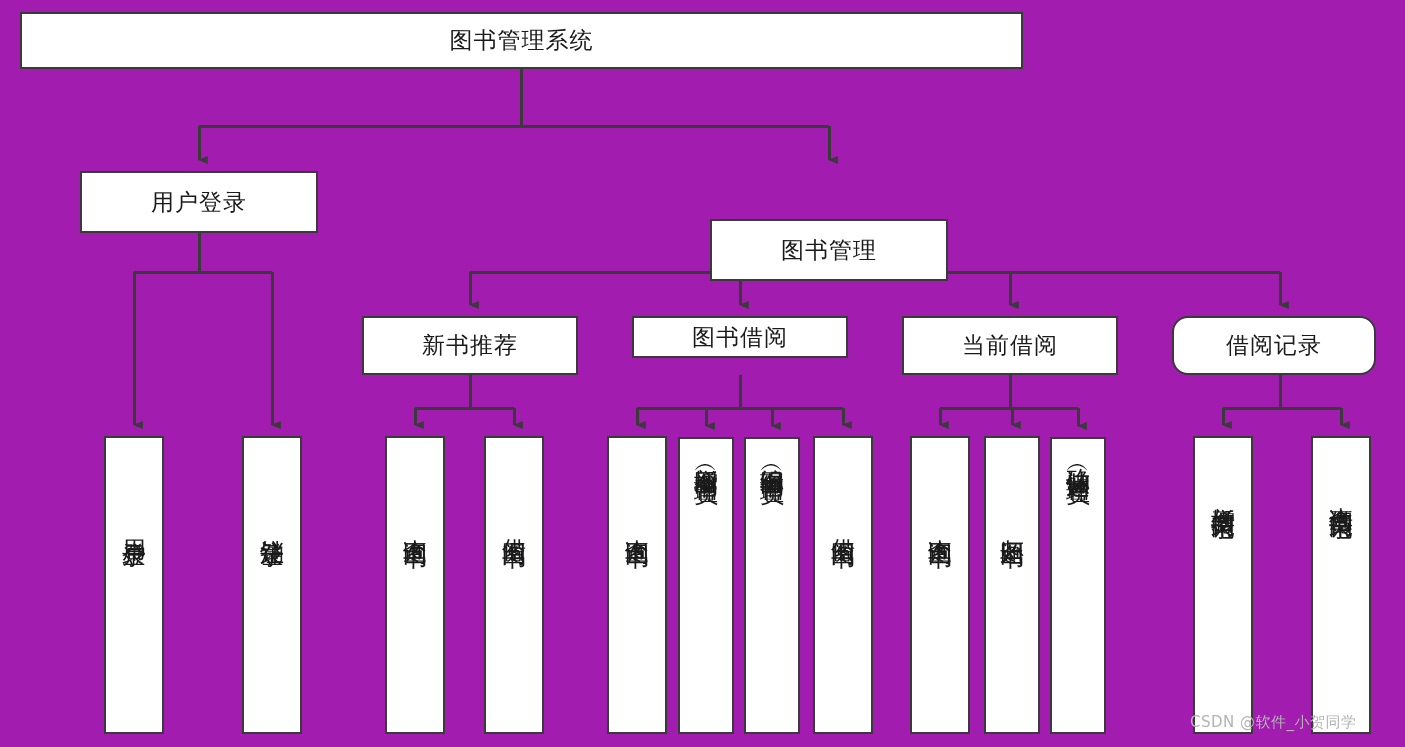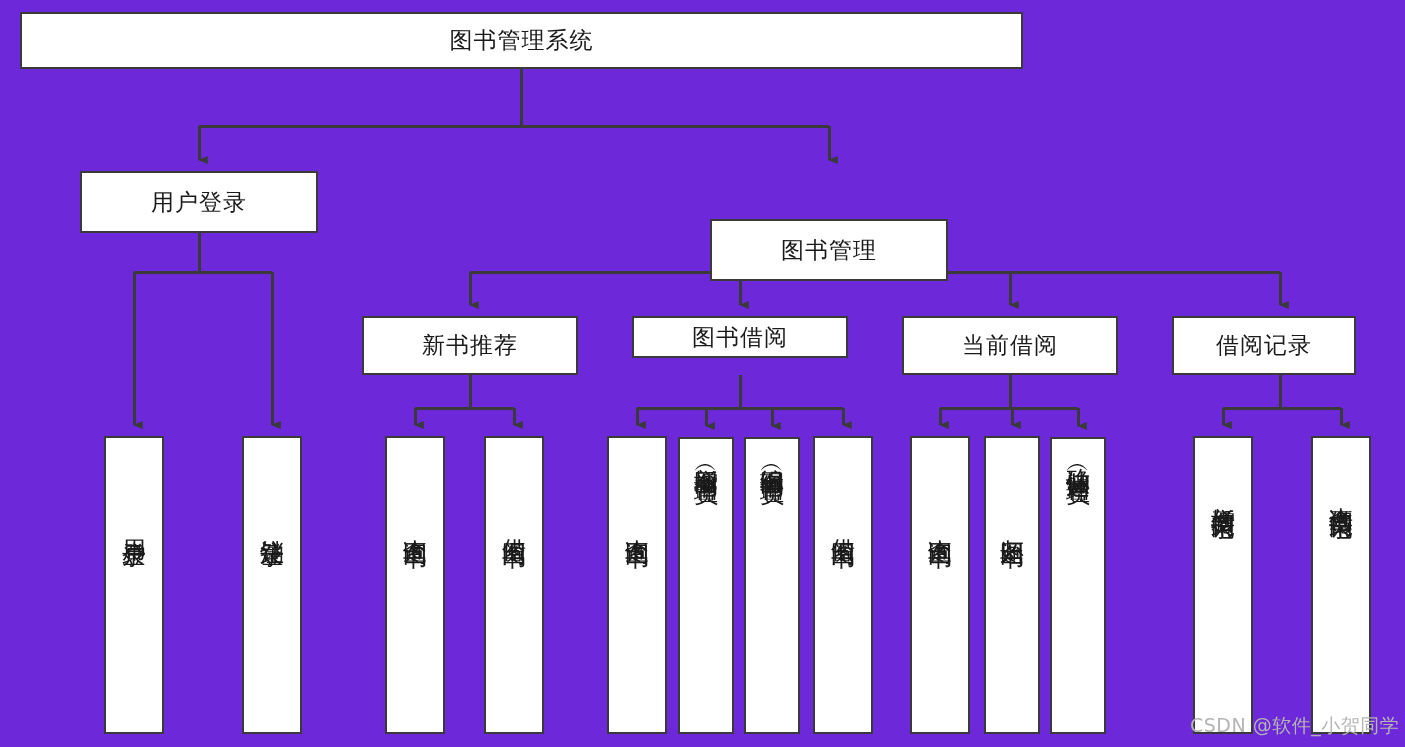--- a/index.html
+++ b/index.html
@@ -8,21 +8,21 @@
     padding: 0;
     background: #ffffff;
   }
   body {
     font-family: "DejaVu Sans", "Liberation Sans", sans-serif;
   }
   #canvas {
     position: relative;
     width: 1405px;
     height: 747px;
-    background: #6d28d9;
+    background: #a21caf;
     overflow: hidden;
   }
   #wires {
     position: absolute;
     left: 0;
     top: 0;
     width: 1405px;
     height: 747px;
     pointer-events: none;
   }
@@ -65,21 +65,21 @@
     margin-top: 74px;
   }
   .node.vert.mid2 .label {
     margin-top: 42px;
   }
   .node.vert.topal .label {
     margin-top: 2px;
   }
   .watermark {
     position: absolute;
-    font-size: 19px;
+    font-size: 15px;
     color: #b4b4b4;
     letter-spacing: 0.5px;
     white-space: nowrap;
     font-family: "DejaVu Sans", "Liberation Sans", sans-serif;
   }
 </style>
 </head>
 <body>
 
 <div id="canvas">
@@ -148,21 +148,21 @@
 
   <div class="node horiz" style="left:362px; top:316px; width:216px; height:59px;">
     <span class="label">新书推荐</span>
   </div>
   <div class="node horiz" style="left:632px; top:316px; width:216px; height:42px;">
     <span class="label">图书借阅</span>
   </div>
   <div class="node horiz" style="left:902px; top:316px; width:216px; height:59px;">
     <span class="label">当前借阅</span>
   </div>
-  <div class="node horiz" style="left:1172px; top:316px; width:184px; height:59px;">
+  <div class="node horiz" style="left:1172px; top:316px; width:204px; height:59px;border-radius:16px;">
     <span class="label">借阅记录</span>
   </div>
 
   <div class="node vert mid" style="left:104px; top:436px; width:60px; height:298px;">
     <span class="label">用户登录</span>
   </div>
   <div class="node vert mid" style="left:242px; top:436px; width:60px; height:298px;">
     <span class="label">注销登录</span>
   </div>
   <div class="node vert mid" style="left:385px; top:436px; width:60px; height:298px;">

